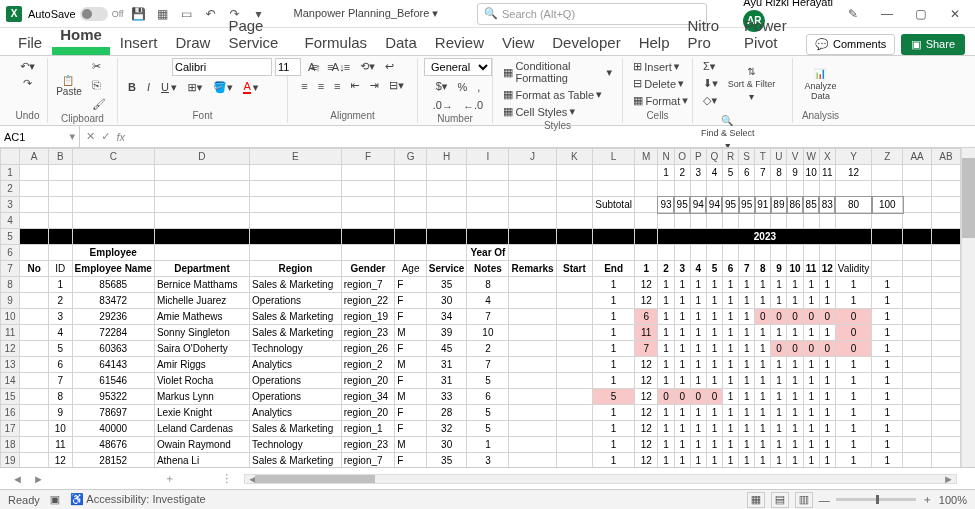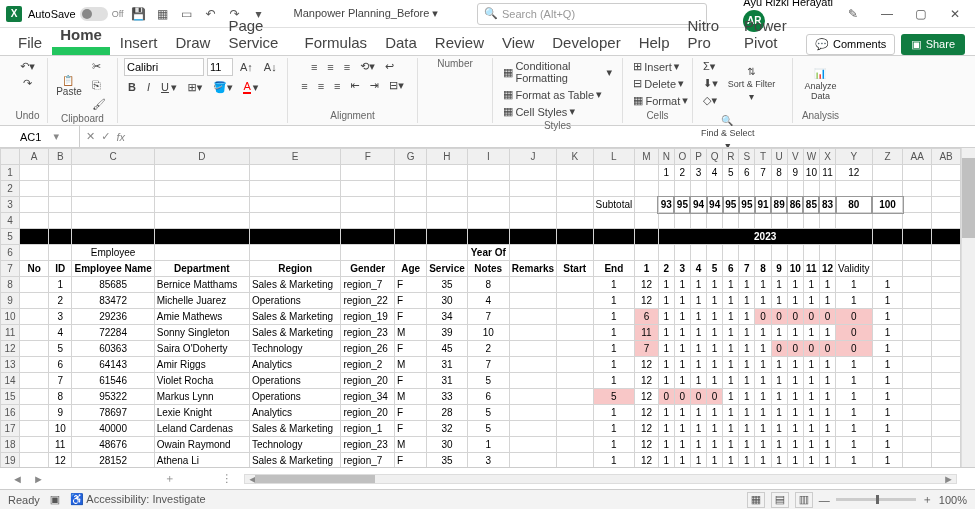--- a/index.html
+++ b/index.html
@@ -23,37 +23,37 @@
 .comments-btn { border:1px solid #ccc; padding:3px 8px; border-radius:3px; font-size:11px; display:flex; gap:4px; }
 .share-btn { background:#107c41; color:#fff; padding:4px 10px; border-radius:3px; font-size:11px; display:flex; gap:4px; }
 .ribbon { height:70px; background:#fafafa; border-bottom:1px solid #d0d0d0; display:flex; padding:2px 8px; }
 .rgroup { display:flex; flex-direction:column; border-right:1px solid #e0e0e0; padding:0 6px; }
 .rgroup-content { flex:1; display:flex; align-items:center; gap:4px; flex-wrap:wrap; }
 .rgroup-label { text-align:center; font-size:10px; color:#666; padding-bottom:2px; }
 .rbtn { padding:2px 4px; cursor:pointer; color:#444; display:flex; align-items:center; gap:2px; font-size:11px; }
 .rbtn.big { flex-direction:column; font-size:10px; padding:2px 2px; text-align:center; }
 select.fake, input.fake { border:1px solid #ccc; font-size:11px; padding:1px 2px; height:18px; background:#fff; }
 .namebox-row { height:22px; display:flex; border-bottom:1px solid #d0d0d0; }
-.namebox { width:80px; border-right:1px solid #ccc; padding:2px 20px; font-size:11px; display:flex; align-items:center; justify-content:space-between; }
+.namebox { width:80px; border-right:1px solid #ccc; padding:2px 4px; font-size:11px; display:flex; align-items:center; justify-content:space-between; }
 .fx-icons { display:flex; align-items:center; gap:6px; padding:0 6px; color:#888; }
 .formula-bar { flex:1; padding:2px 6px; }
 .sheet-area { flex:1; overflow:hidden; position:relative; display:flex; }
 .grid-wrap { flex:1; overflow:auto; }
 table.grid { border-collapse:collapse; table-layout:fixed; }
 table.grid th, table.grid td { border:1px solid #d4d4d4; height:16px; font-size:10px; padding:0 2px; white-space:nowrap; overflow:hidden; background:#fff; }
 table.grid th { background:#f0f0f0; color:#555; font-weight:normal; text-align:center; position:sticky; top:0; }
 table.grid th.rowhdr { background:#f0f0f0; width:24px; text-align:center; position:sticky; left:0; }
 .corner { width:24px; background:#f0f0f0; }
 col.cA{width:45px}col.cB{width:35px}col.cC{width:45px}col.cD{width:110px}col.cE{width:100px}col.cF{width:60px}col.cG{width:45px}col.cH{width:30px}col.cI{width:45px}col.cJ{width:40px}col.cK{width:50px}col.cL{width:35px}col.cM{width:35px}col.cN,col.cO,col.cP,col.cQ,col.cR,col.cS,col.cT,col.cU,col.cV,col.cW,col.cX,col.cY{width:16px}col.cZ{width:45px}col.cAA{width:45px}col.cAB{width:45px}
 .black-hdr td { background:#000 !important; color:#fff; text-align:center; font-weight:600; }
 .bold-hdr td { font-weight:600; text-align:center; }
 .r { text-align:right; }
 .c { text-align:center; }
 .pink { background:#f8c7c7 !important; }
-.box { outline:1px solid #999;font-weight:bold; }
+.box { outline:1px solid #999; }
 .sheet-tabs { height:22px; display:flex; align-items:center; border-top:1px solid #ccc; padding:0 8px; gap:2px; }
 .nav-arrow { color:#888; padding:0 4px; cursor:pointer; }
 .stab { padding:2px 10px; border:1px solid #ccc; border-bottom:none; font-size:10px; background:#fff; cursor:pointer;margin-top:48px; }
 .stab.active { border-bottom:2px solid #107c41; font-weight:600; }
 .hscroll { flex:1; margin:0 10px; height:10px; background:#f0f0f0; position:relative; border:1px solid #ddd; }
 .hscroll-thumb { position:absolute; left:10px; width:120px; height:100%; background:#c0c0c0; }
 .statusbar { height:20px; background:#f3f3f3; border-top:1px solid #ccc; display:flex; align-items:center; padding:0 8px; gap:10px; font-size:10px; color:#555; }
 .zoom { margin-left:auto; display:flex; align-items:center; gap:6px; }
 .zoom-slider { width:80px; height:3px; background:#ccc; position:relative; }
 .zoom-slider::after { content:""; position:absolute; left:50%; top:-3px; width:3px; height:9px; background:#666; }
@@ -127,38 +127,39 @@
         <div class="rbtn">✂</div>
         <div class="rbtn">⎘</div>
         <div class="rbtn">🖌</div>
       </div>
     </div>
     <div class="rgroup-label">Clipboard</div>
   </div>
   <div class="rgroup" style="width:170px">
     <div class="rgroup-content" style="flex-direction:column;align-items:start;gap:2px">
       <div style="display:flex;gap:3px">
-        <input class="fake" style="width: 80px;" value="Calibri">
+        <input class="fake" style="width: 100px; margin-left: 48px;" value="Calibri">
         <input class="fake" style="width: 26px;" value="11">
         <span class="rbtn">A↑</span>
         <span class="rbtn">A↓</span>
       </div>
       <div style="display:flex;gap:3px">
         <span class="rbtn">
             <b>B</b>
           </span>
         <span class="rbtn">
             <i>I</i>
           </span>
         <span class="rbtn"><u>U</u>▾</span>
         <span class="rbtn">⊞▾</span>
         <span class="rbtn">🪣▾</span>
         <span class="rbtn"><span style="color:red;border-bottom:2px solid red">A</span>▾</span>
       </div>
     </div>
+    <div class="rgroup-label">Font</div>
   </div>
   <div class="rgroup" style="width:130px">
     <div class="rgroup-content" style="flex-direction:column;gap:2px">
       <div style="display:flex;gap:2px">
         <span class="rbtn">≡</span>
         <span class="rbtn">≡</span>
         <span class="rbtn">≡</span>
         <span class="rbtn">⟲▾</span>
         <span class="rbtn">↩</span>
       </div>
@@ -167,20 +168,32 @@
         <span class="rbtn">≡</span>
         <span class="rbtn">≡</span>
         <span class="rbtn">⇤</span>
         <span class="rbtn">⇥</span>
         <span class="rbtn">⊟▾</span>
       </div>
     </div>
     <div class="rgroup-label">Alignment</div>
   </div>
   <div class="rgroup" style="width:75px">
+    <div class="rgroup-content" style="flex-direction:column;gap:2px">
+      <select class="fake" style="width:68px"><option>General</option></select>
+      <div style="display:flex;gap:2px">
+        <span class="rbtn">$▾</span>
+        <span class="rbtn">%</span>
+        <span class="rbtn">,</span>
+      </div>
+      <div style="display:flex;gap:2px">
+        <span class="rbtn">.0→</span>
+        <span class="rbtn">←.0</span>
+      </div>
+    </div>
     <div class="rgroup-label">Number</div>
   </div>
   <div class="rgroup" style="width:130px">
     <div class="rgroup-content" style="flex-direction:column;align-items:start;gap:0">
       <div class="rbtn">▦ <span>Conditional Formatting</span> ▾</div>
       <div class="rbtn">▦ <span>Format as Table</span> ▾</div>
       <div class="rbtn">▦ <span>Cell Styles</span> ▾</div>
     </div>
     <div class="rgroup-label">Styles</div>
   </div>
@@ -434,21 +447,21 @@
             <td></td>
             <td colspan="12" class="c" style="background: rgb(0, 0, 0); color: rgb(255, 255, 255);">2023</td>
             <td></td>
             <td></td>
             <td></td>
           </tr>
           <tr class="bold-hdr">
             <th class="rowhdr">6</th>
             <td></td>
             <td></td>
-            <td class="c" style="font-weight: 400;">Employee</td>
+            <td class="c" style="font-weight: 700;">Employee</td>
             <td></td>
             <td></td>
             <td></td>
             <td></td>
             <td></td>
             <td class="c" style="font-weight: 600;">Year Of</td>
             <td></td>
             <td></td>
             <td></td>
             <td></td>
@@ -464,26 +477,26 @@
             <td></td>
             <td></td>
             <td></td>
             <td></td>
             <td></td>
             <td></td>
           </tr>
           <tr class="bold-hdr">
             <th class="rowhdr">7</th>
             <td style="font-weight: 600;">No</td>
-            <td style="font-weight: 700;">ID</td>
+            <td style="font-weight: 400;">ID</td>
             <td style="font-weight: 600;">Employee Name</td>
             <td style="font-weight: 600;">Department</td>
             <td style="font-weight: 600;">Region</td>
             <td style="font-weight: 600;">Gender</td>
-            <td style="font-weight: 700;">Age</td>
+            <td style="font-weight: 400;">Age</td>
             <td style="font-weight: 600;">Service</td>
             <td style="font-weight: 600;">Notes</td>
             <td style="font-weight: 600;">Remarks</td>
             <td style="font-weight: 600;">Start</td>
             <td style="font-weight: 600;">End</td>
             <td class="c" style="font-weight: 600;">1</td>
             <td class="c" style="font-weight: 600;">2</td>
             <td class="c" style="font-weight: 600;">3</td>
             <td class="c" style="font-weight: 600;">4</td>
             <td class="c" style="font-weight: 600;">5</td>

